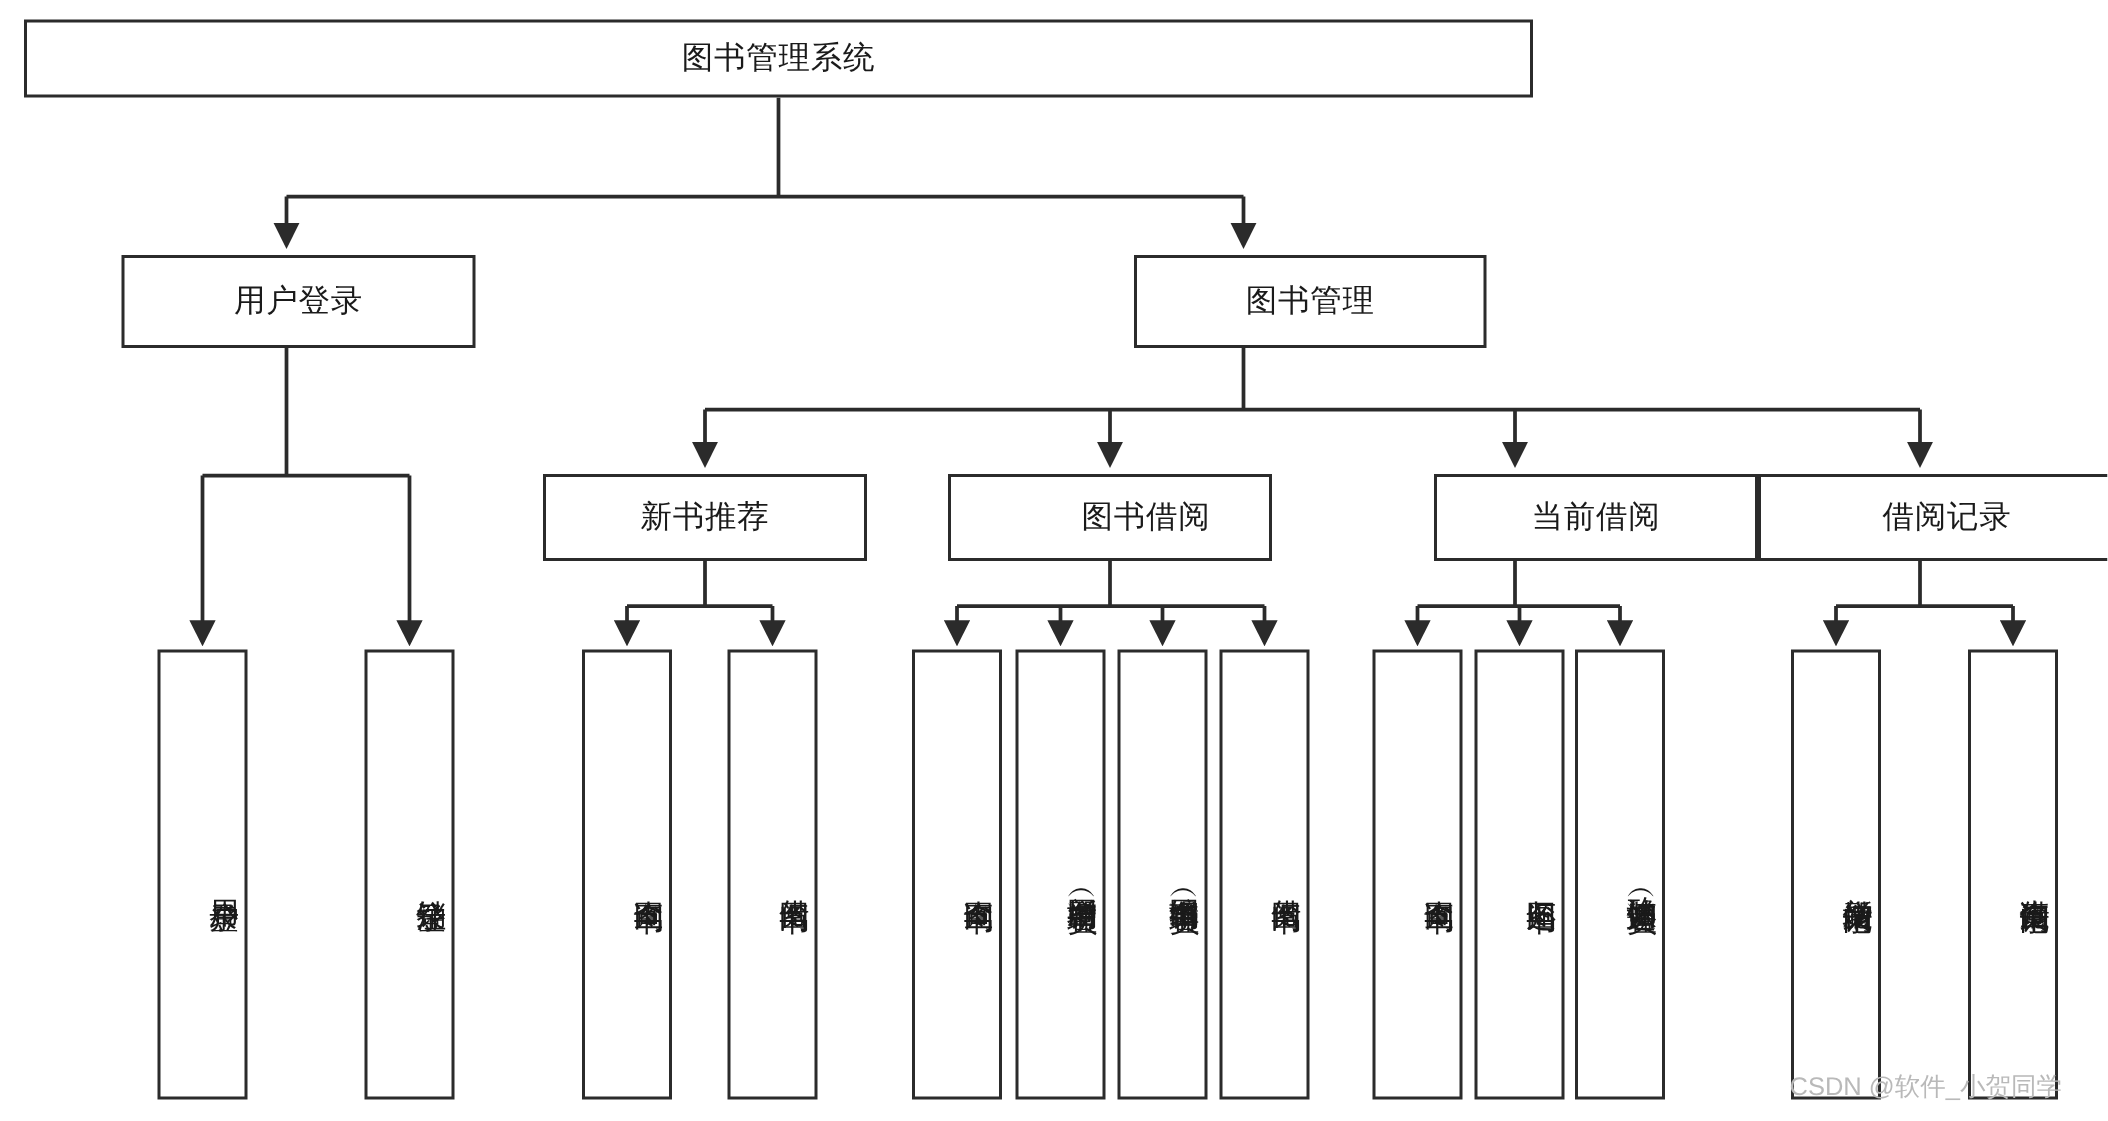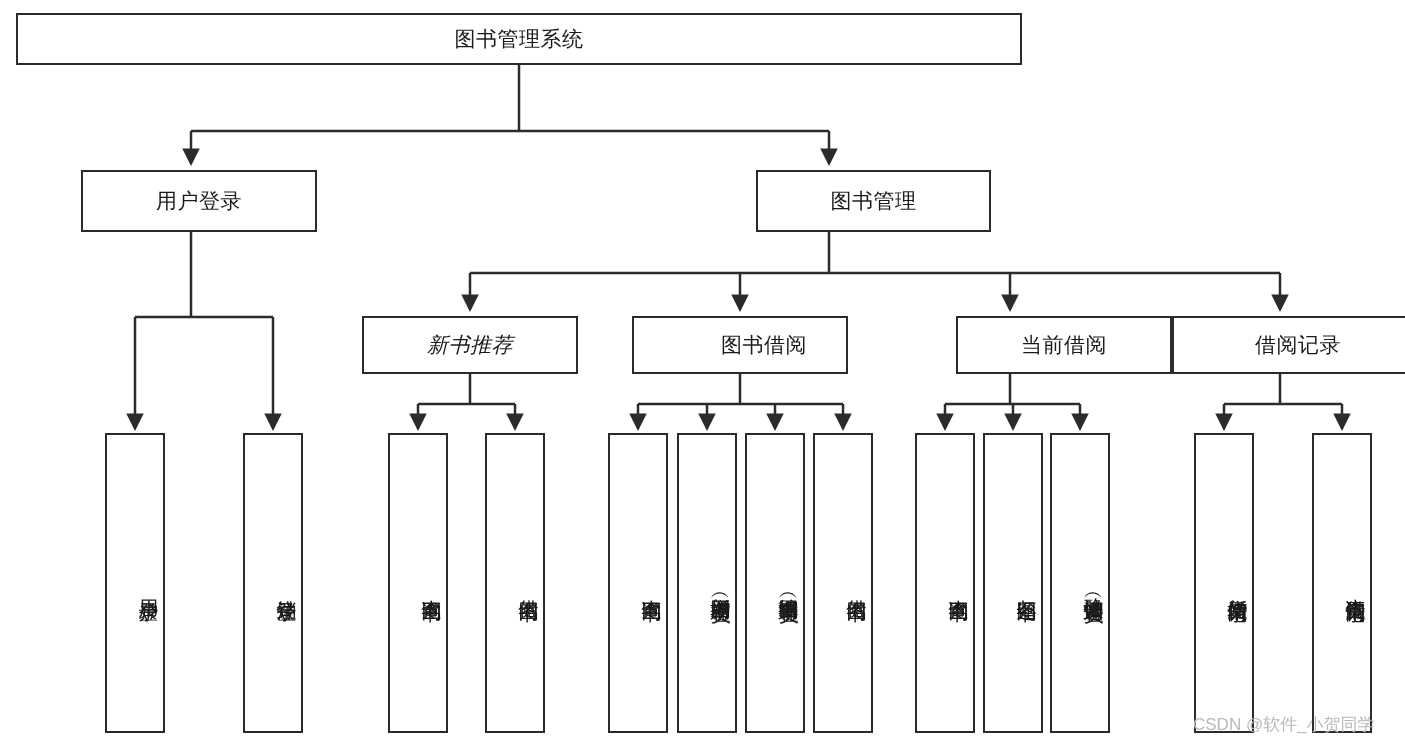--- a/index.html
+++ b/index.html
@@ -144,21 +144,21 @@
     <span>图书管理系统</span>
   </div>
 
   <div class="node node-h" style="left:81px; top:170px; width:236px; height:62px;">
     <span>用户登录</span>
   </div>
   <div class="node node-h" style="left:712px; top:170px; width:235px; height:62px;margin-left:44px;">
     <span>图书管理</span>
   </div>
 
-  <div class="node node-h" style="left:362px; top:316px; width:216px; height:58px;font-style:italic;">
+  <div class="node node-h" style="left:362px; top:316px; width:216px; height:58px;">
     <span>新书推荐</span>
   </div>
   <div class="node node-h" style="left:632px; top:316px; width:216px; height:58px;padding-left:48px;">
     <span>图书借阅</span>
   </div>
   <div class="node node-h" style="left:956px; top:316px; width:216px; height:58px;">
     <span>当前借阅</span>
   </div>
   <div class="node node-h" style="left:1172px; top:316px; width:252px; height:58px;">
     <span>借阅记录</span>

